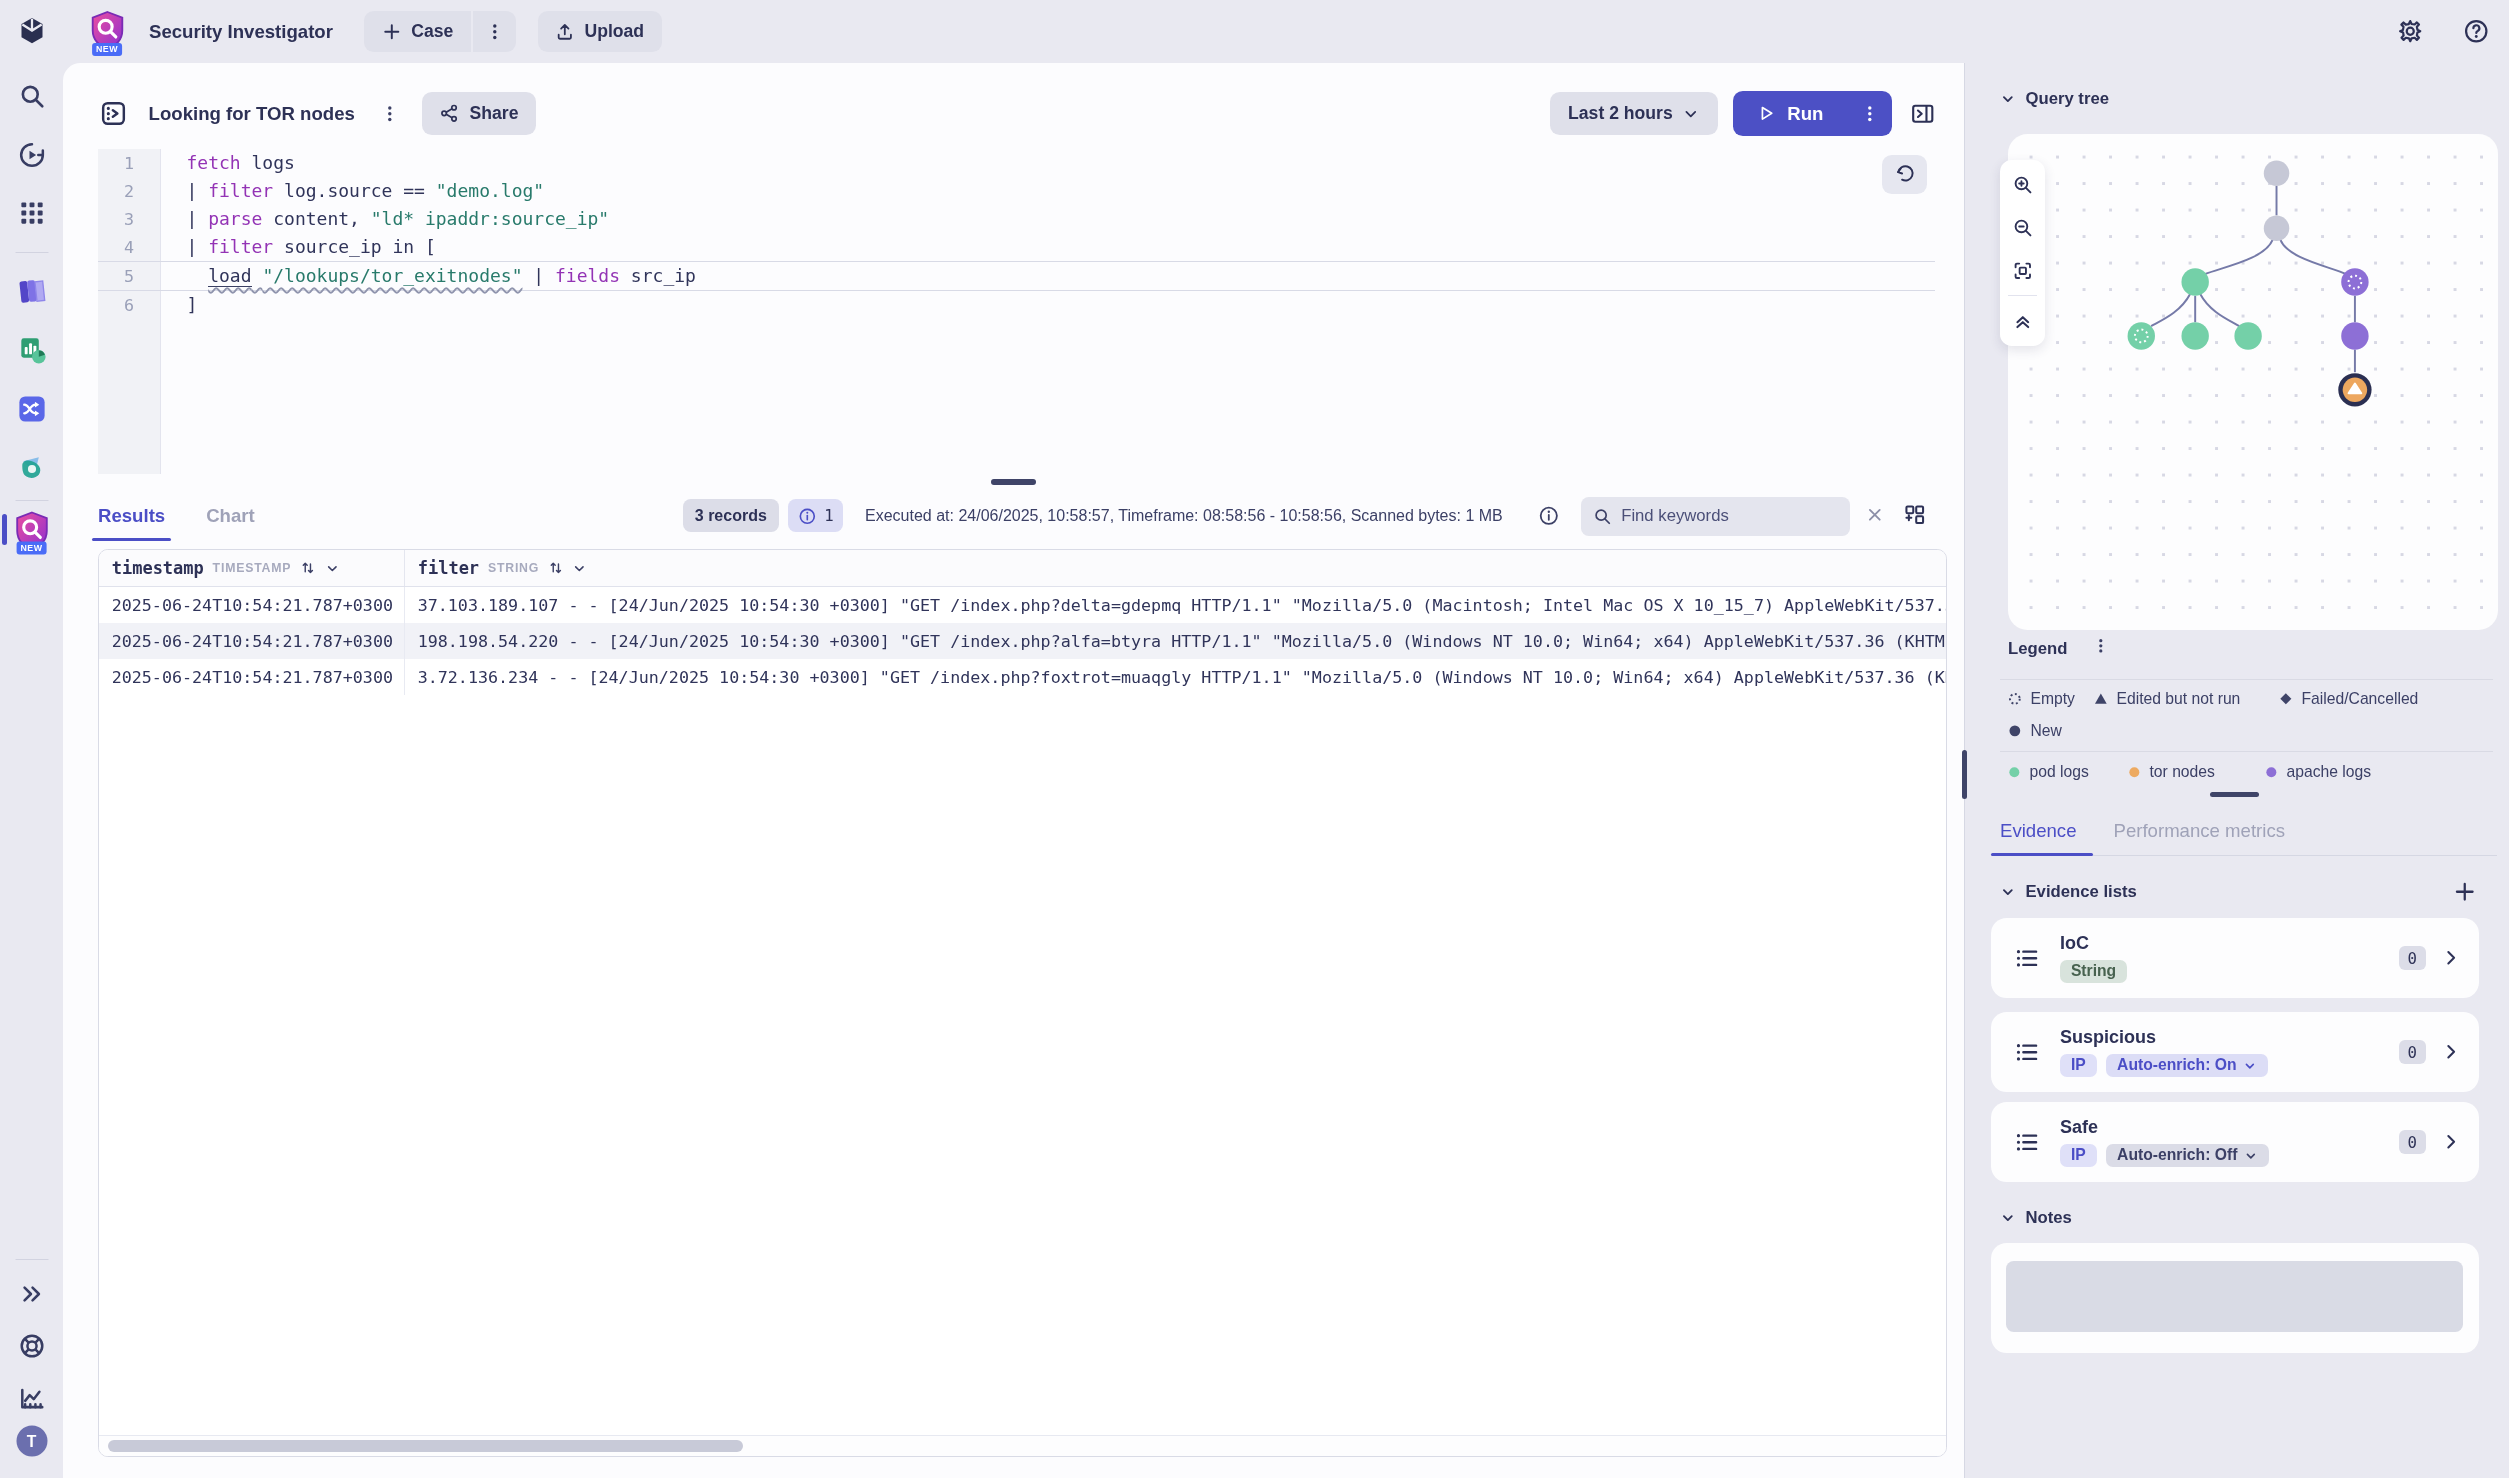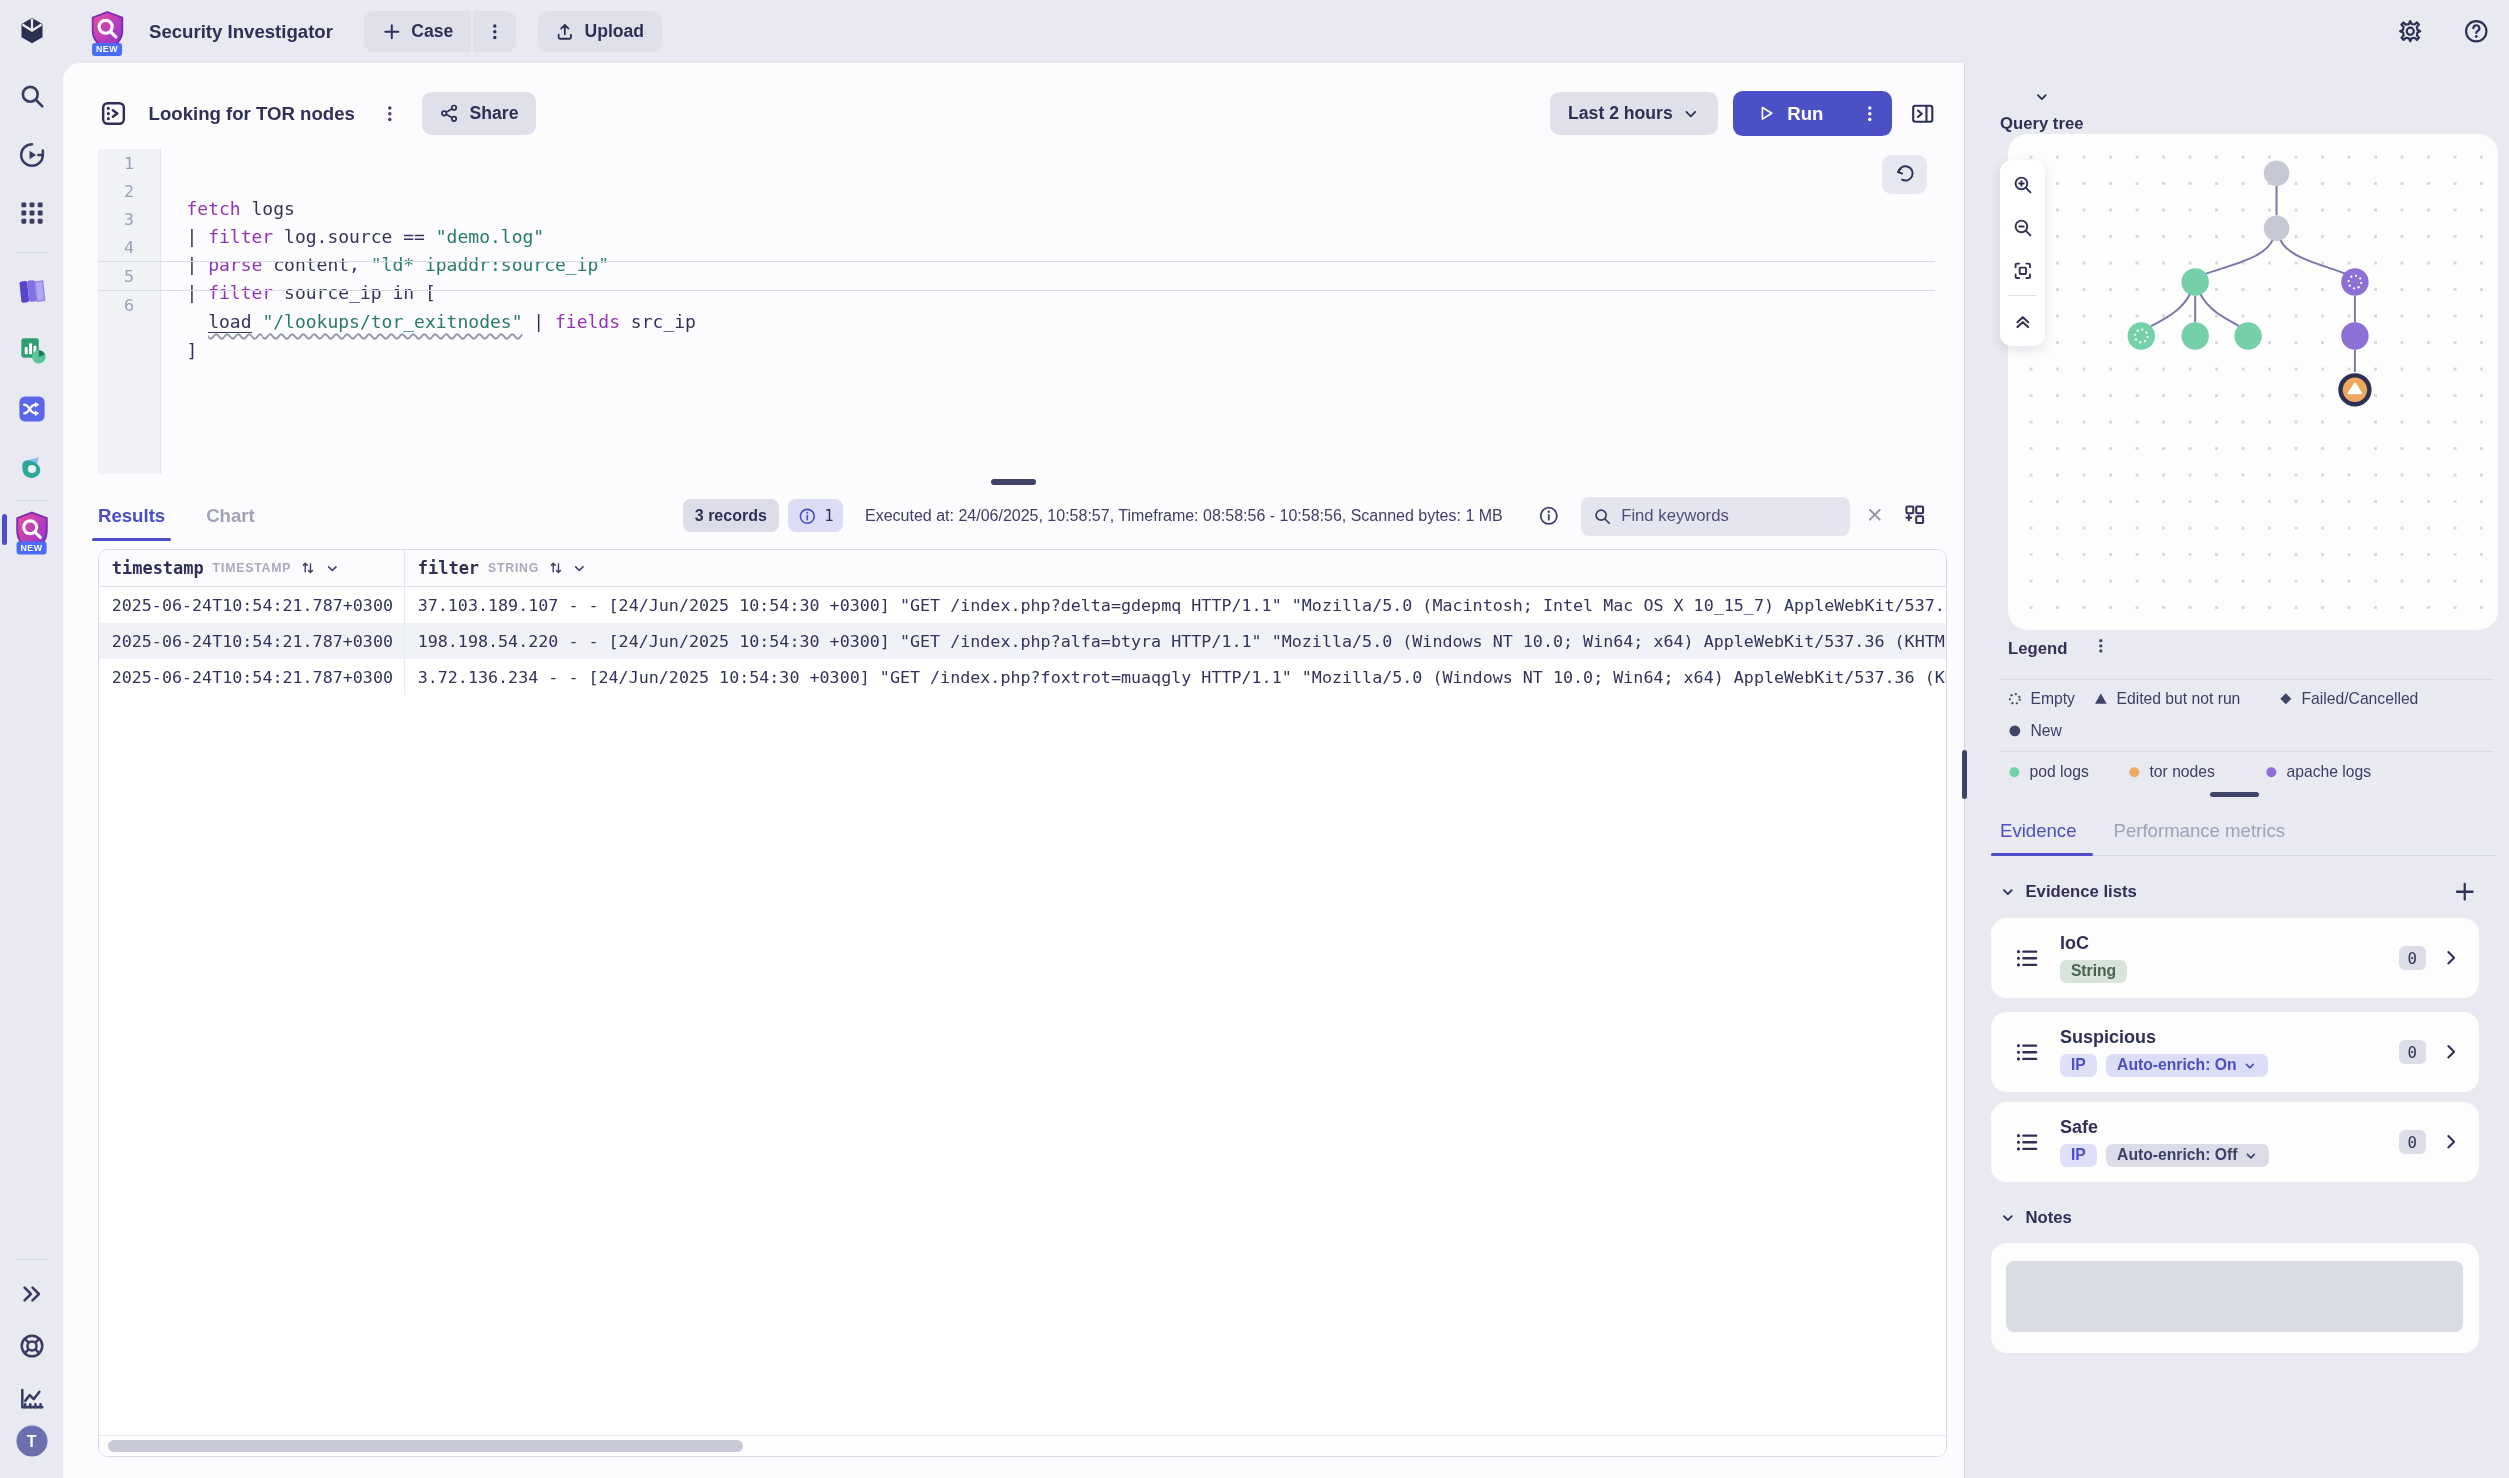--- a/index.html
+++ b/index.html
@@ -51,21 +51,21 @@
     border-left:2px solid rgba(255,255,255,.5); }
   .panel-toggle { margin-left:17.6px; }
 
   
   .editor { margin:0 29px 0 35px; height:325px; position:relative; display:flex; flex-direction:column;
     font-family:"DejaVu Sans Mono", monospace; font-size:18px; }
   .crow { display:flex; height:28px; line-height:28px; }
   .crow.filler { flex:1; }
   .lnum { width:63px; background:#f1f2f6; border-right:1px solid #e3e4ee; color:#9aa0b8;
     text-align:center; font-size:16.7px; flex:none; }
-  .ctext { padding-left:25.5px; white-space:pre; color:#30345a;margin-top:46px; }
+  .ctext { padding-left:25.5px; white-space:pre; color:#30345a; }
   .crow.active { border-top:1px solid #d8dae6; border-bottom:1px solid #d8dae6; height:30px; line-height:28px; }
   .tok-kw { color:#9333b5; }
   .tok-pl { color:#30345a; }
   .tok-str { color:#287a6b; }
   .wavy { text-decoration:underline wavy #8f94ad; text-decoration-thickness:1.5px; text-underline-offset:4.9px; }
   .tok-load { color:#30345a; border-bottom:1.5px solid #3a3f63; }
   .undo-btn { position:absolute; top:5.9px; right:7.8px; width:45px; height:39px; background:#e6e7f0;
     border-radius:9.8px; display:flex; align-items:center; justify-content:center; }
 
   .h-splitter { height:15.7px; display:flex; align-items:center; justify-content:center; }
@@ -510,21 +510,21 @@
     </div>
     <div class="hscroll-track">
       <div class="hscroll-thumb"></div>
     </div>
   </div>
 </main>
 
 <aside class="rightpanel">
   <div class="v-grab"></div>
 
-  <div class="rp-sec-head" style="left:35px; top:25.5px;flex-direction:column;">
+  <div class="rp-sec-head" style="left:35px; top:25.5px;">
     <svg width="15.7" height="15.7" viewBox="0 0 24 24" fill="none" stroke="#2d3156" stroke-width="2.8" stroke-linecap="round" stroke-linejoin="round">
       <path d="M6 9.5 L12 15.5 L18 9.5"></path>
     </svg>
     <span>Query tree</span>
   </div>
 
   <div class="tree-canvas">
     <svg width="490" height="496" viewBox="0 0 500 506" style="position:absolute;inset:0">
       <g stroke="#757aa8" stroke-width="2" fill="none">
         <path d="M274 53 L274 83"></path>

